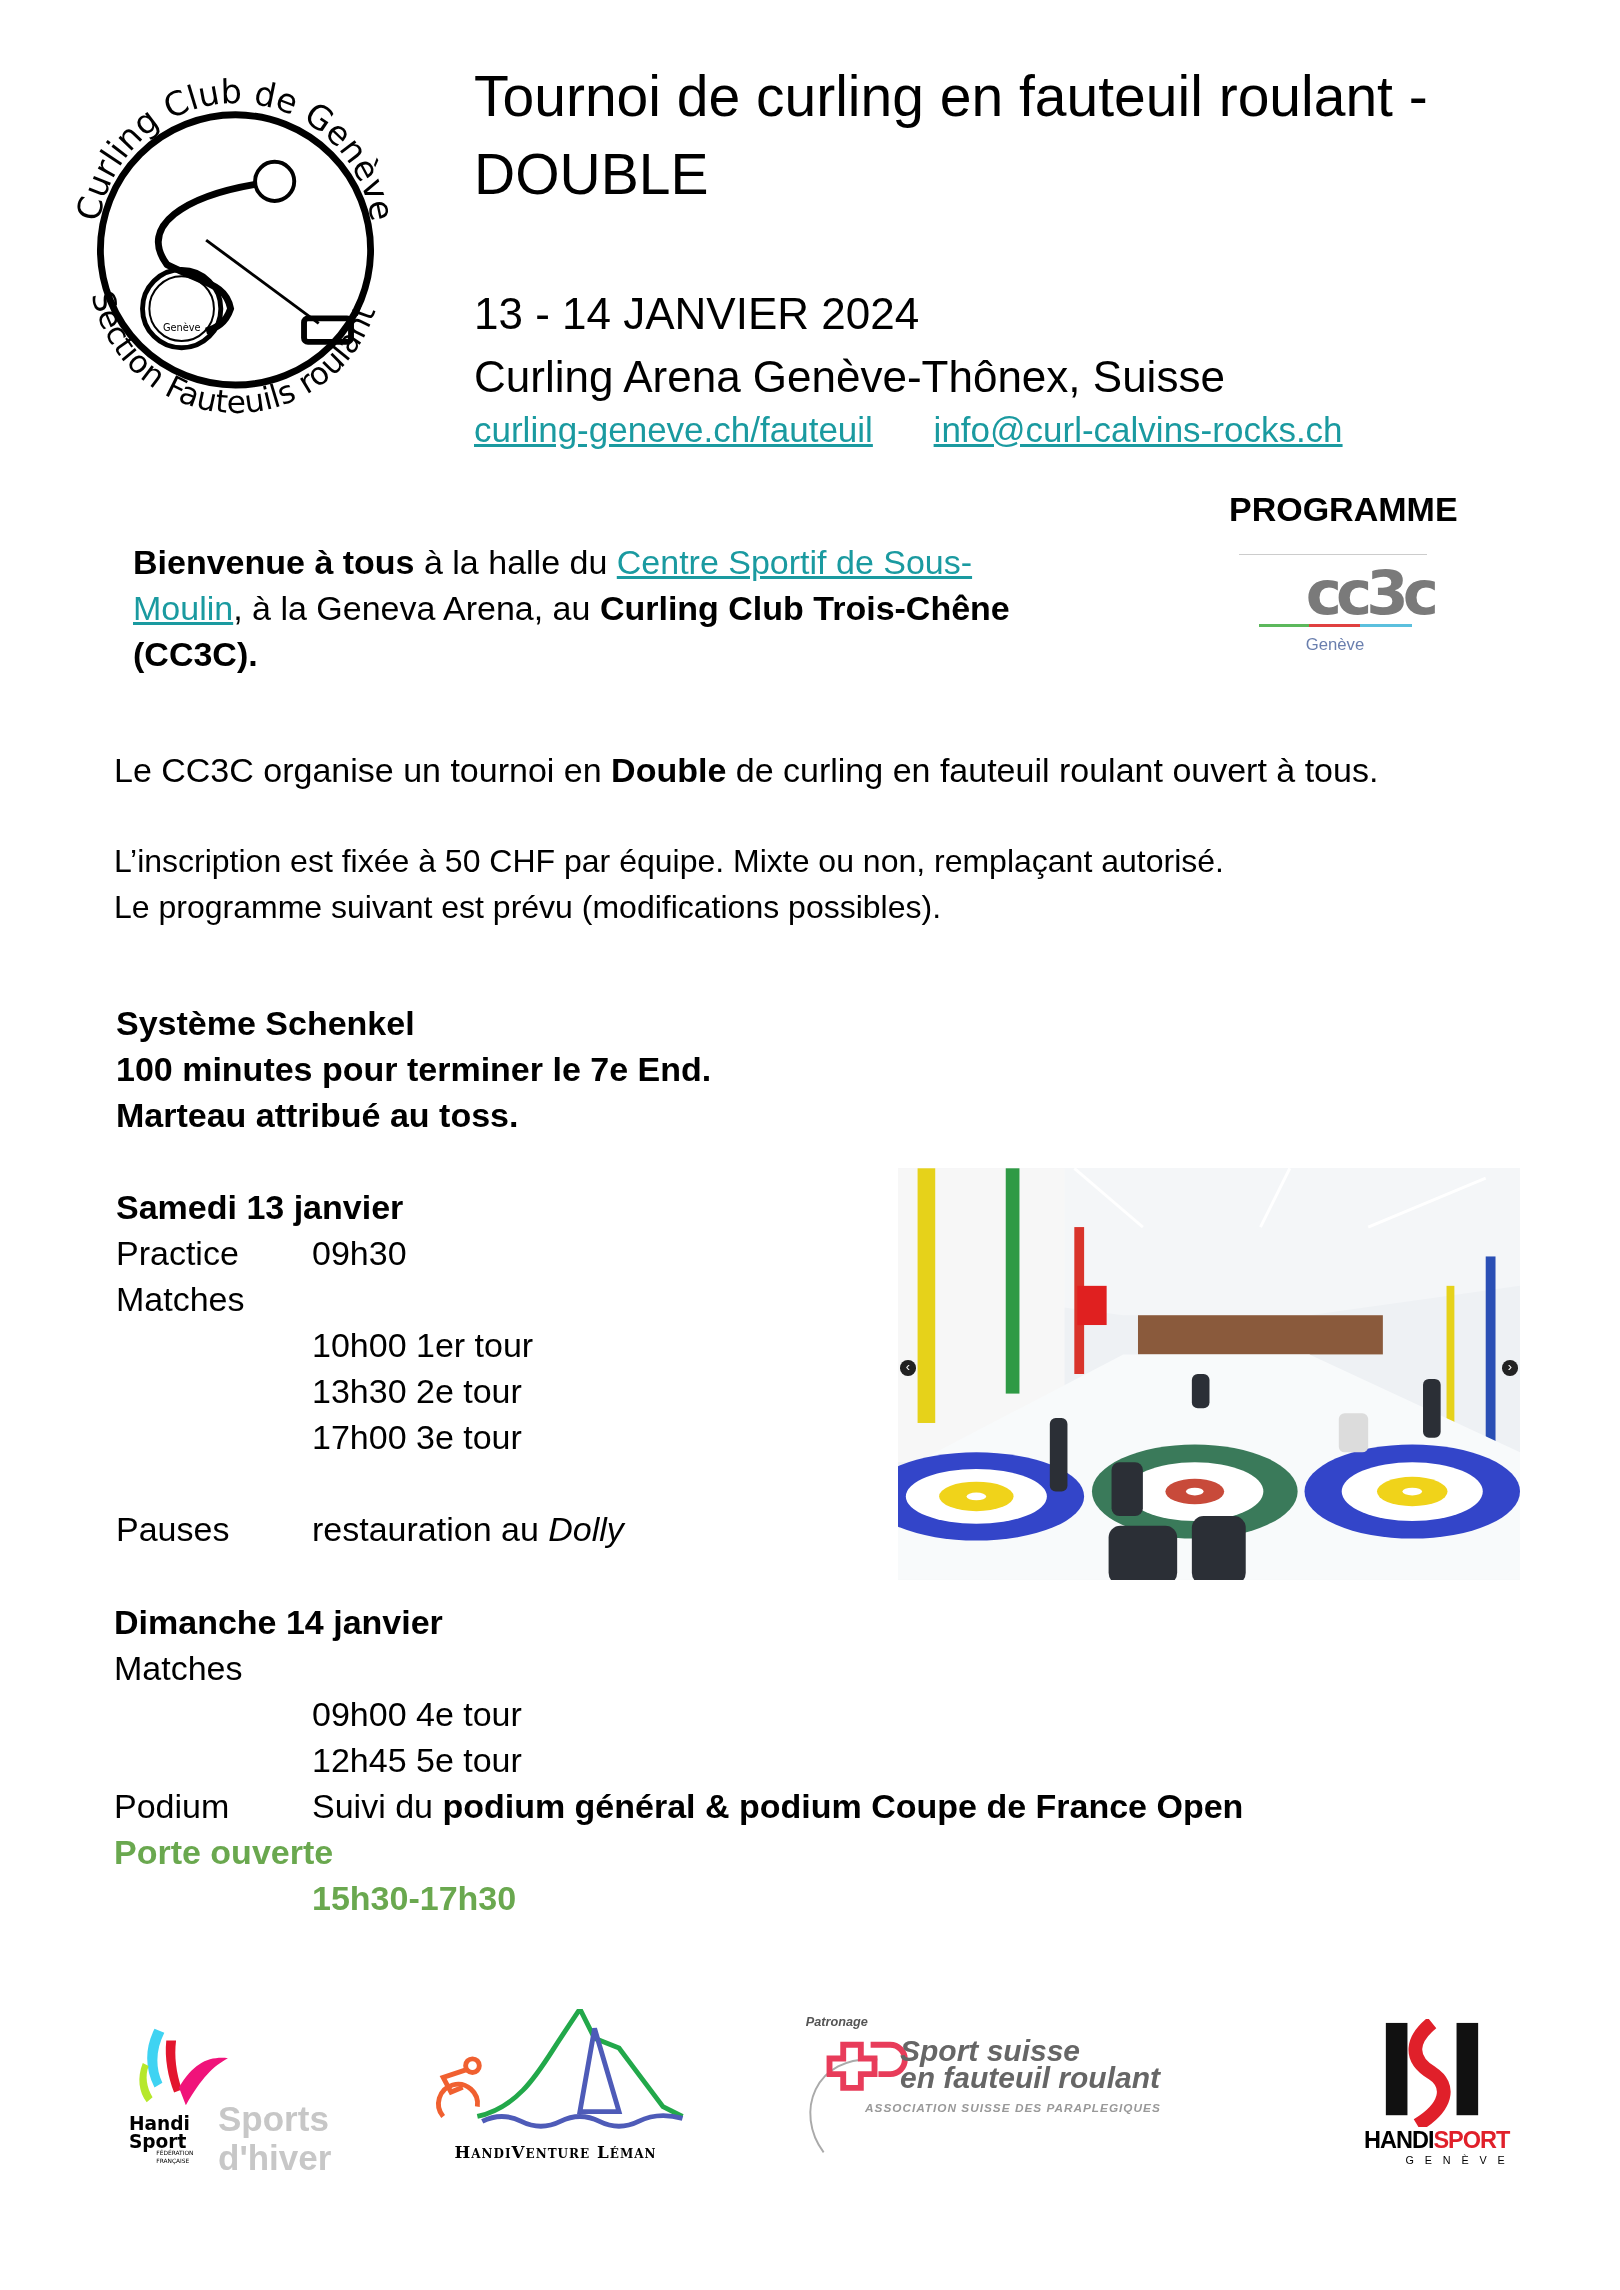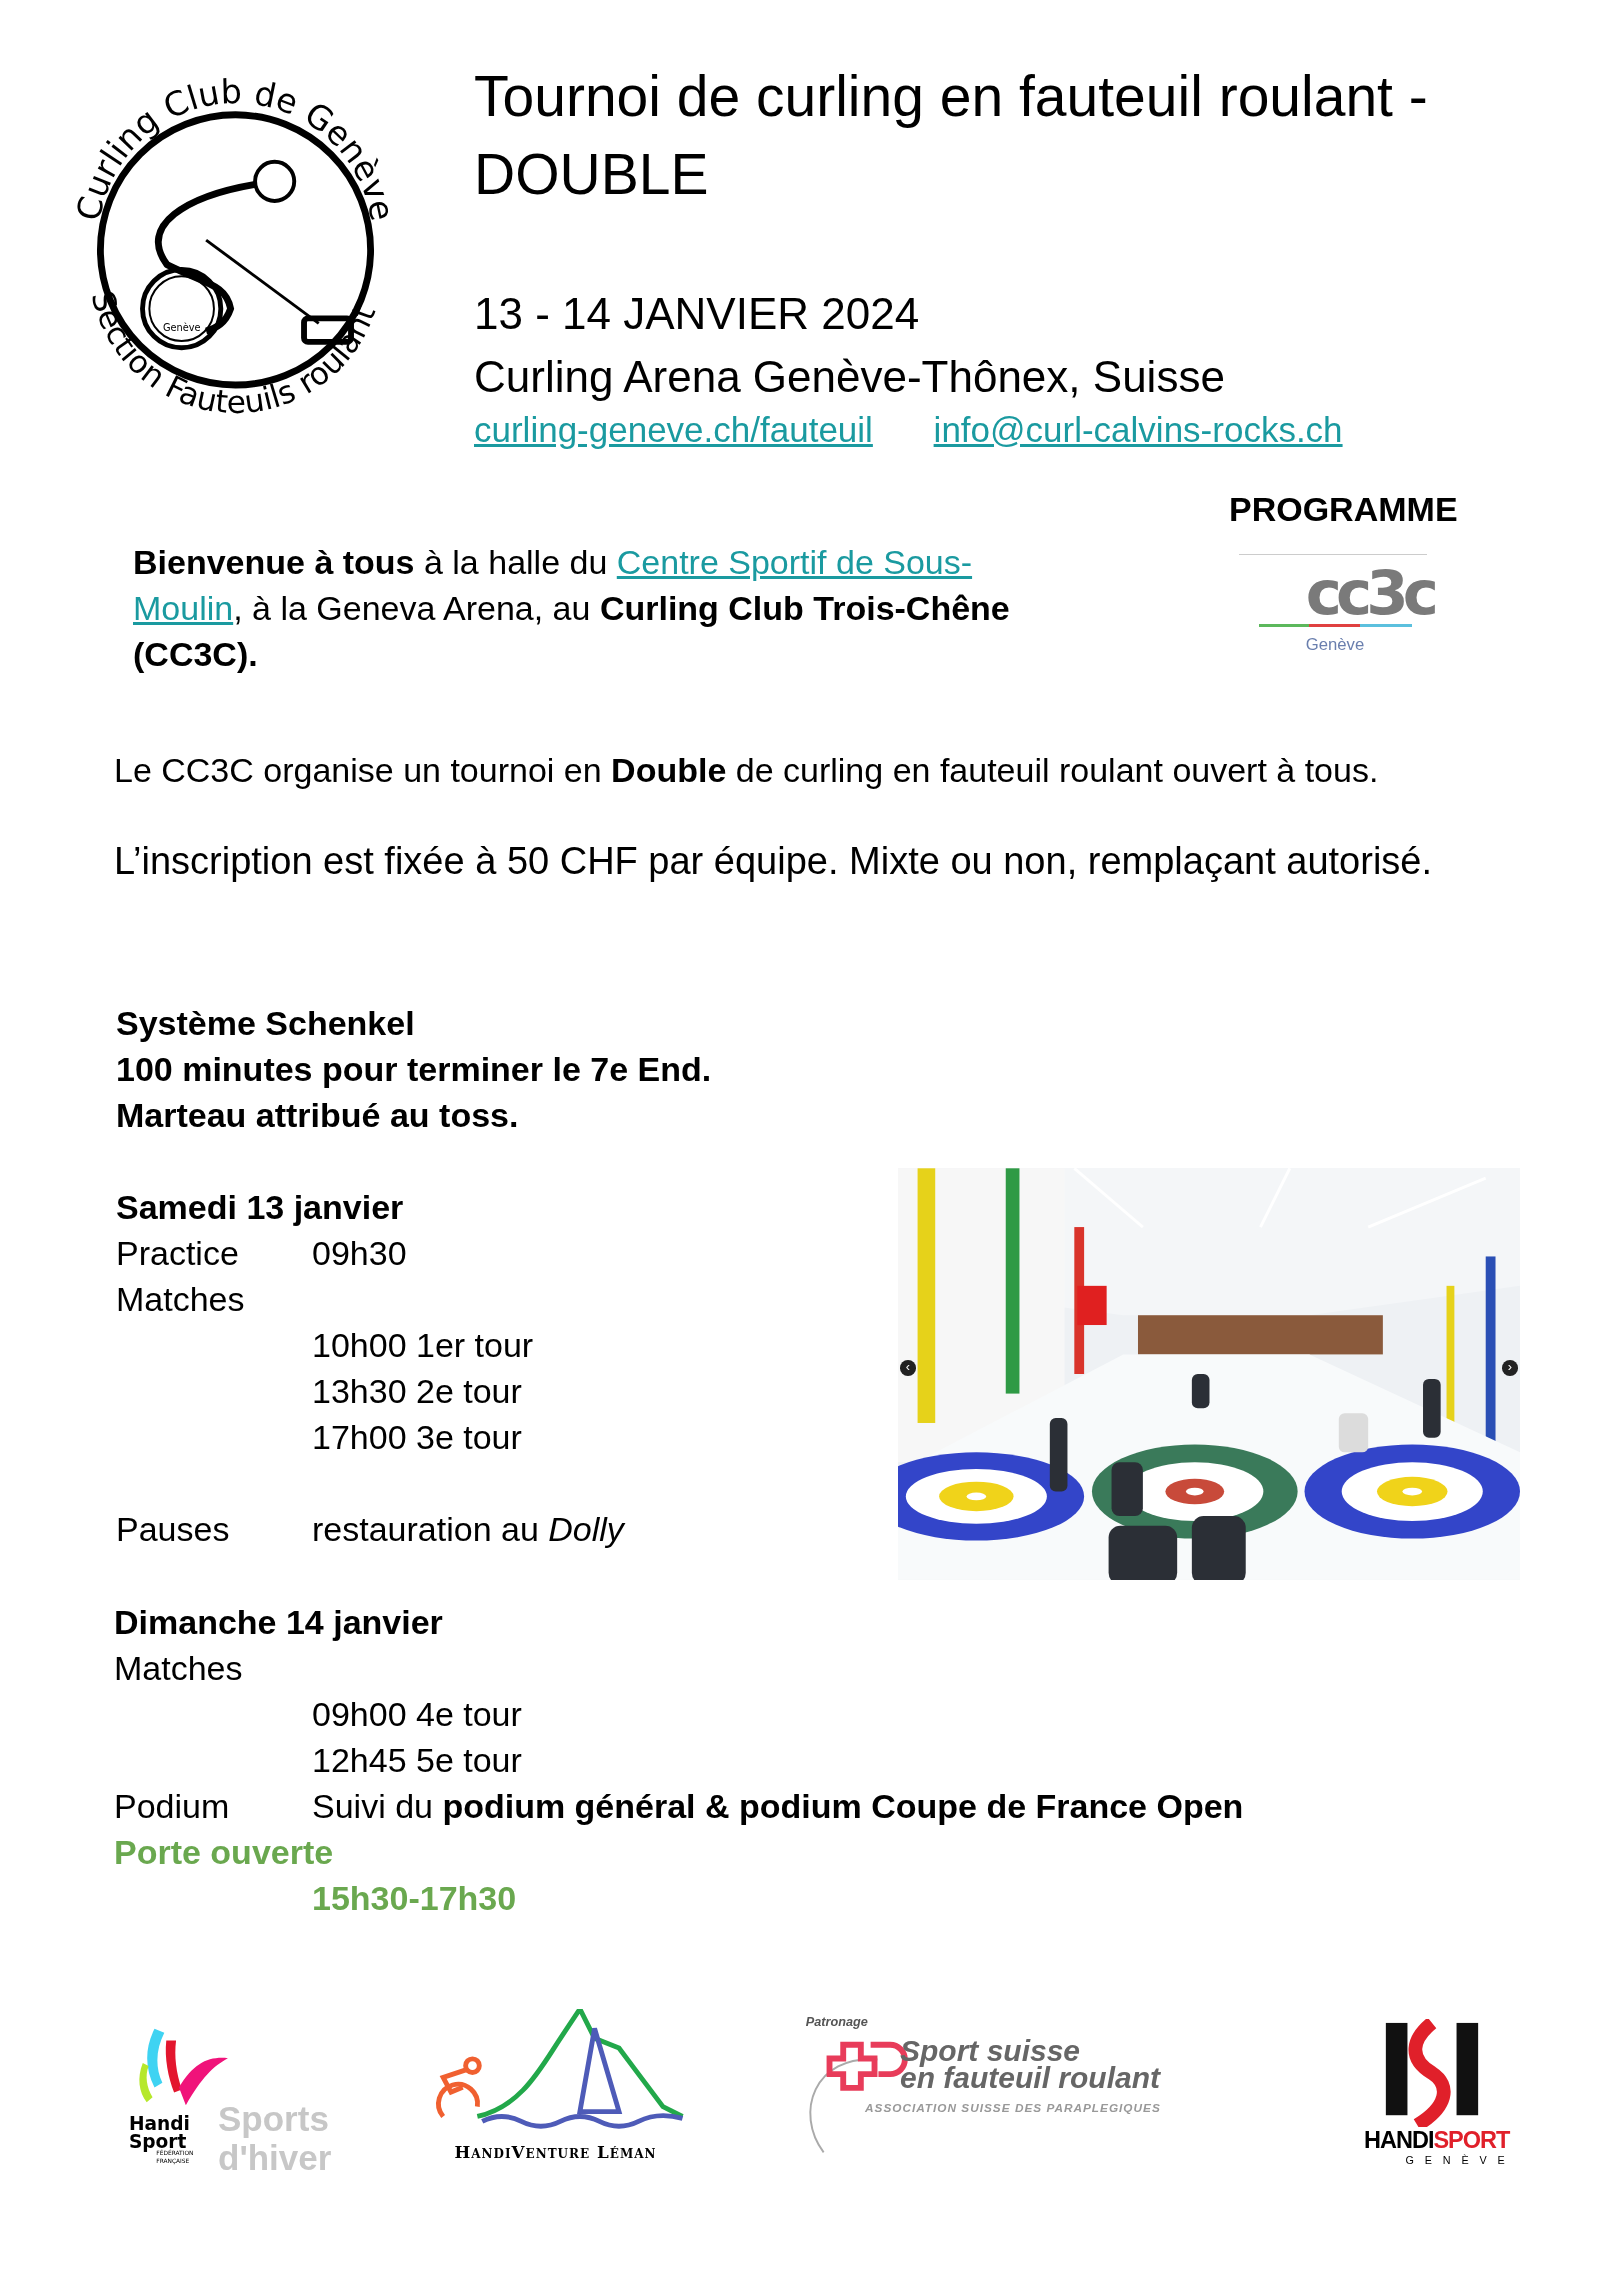--- a/index.html
+++ b/index.html
@@ -8,21 +8,21 @@
   .abs { position:absolute; }
   a, .link { color:#1a9aa0; text-decoration:underline; text-decoration-color:#1a9aa0; }
   .title { left:474px; top:57px; font-size:57px; line-height:78px; width:1127px; }
   .dates { left:474px; top:284px; font-size:44px; line-height:59px; }
   .venue { left:474px; top:347px; font-size:44px; line-height:59px; }
   .links { left:474px; top:408px; font-size:35px; line-height:43px; }
   .links a { margin-right:51px; }
   .programme { left:1229px; top:490px; font-size:34px; font-weight:bold; }
   .welcome { left:133px; top:539px; width:882px; font-size:34px; line-height:46px; }
   .p1 { left:114px; top:747px; font-size:34px; line-height:46px; }
-  .p2 { left:114px; top:838px; font-size:38px; line-height:46px; }
+  .p2 { left:114px; top:838px; font-size:32px; line-height:46px; }
   .rules { left:116px; top:1000px; font-size:34px; line-height:46px; font-weight:bold; }
   .sched { left:116px; font-size:34px; line-height:46px; }
   .row { position:absolute; left:0; white-space:nowrap; }
   .col2 { position:absolute; left:196px; white-space:nowrap; }
   .bold { font-weight:bold; }
   .green { color:#6aa84f; font-weight:bold; }
   .photo { left:898px; top:1168px; width:622px; height:412px; overflow:hidden; }
   .softpeelr { left:935px; top:1666px; font-size:34px; line-height:46px; }
   .logo-svg { position:absolute; }
 </style>
@@ -70,20 +70,21 @@
 
 <div class="abs welcome">
   <b>Bienvenue à tous</b><span> à la halle du </span><a>Centre Sportif de Sous-Moulin</a><span>, à la Geneva Arena, au </span><b>Curling Club Trois-Chêne (CC3C).</b>
 </div>
 
 <div class="abs p1">
   <span>Le CC3C organise un tournoi en </span><b>Double</b><span> de curling en fauteuil roulant ouvert à tous.</span>
 </div>
 <div class="abs p2">
   <div>L’inscription est fixée à 50 CHF par équipe. Mixte ou non, remplaçant autorisé.</div>
+  <div>Le programme suivant est prévu (modifications possibles).</div>
 </div>
 
 <div class="abs rules">
   <div>Système Schenkel</div>
   <div>100 minutes pour terminer le 7e End.</div>
   <div>Marteau attribué au toss.</div>
 </div>
 
 <div class="abs sched" style="top:1184px;width:784px;height:392px;">
   <div class="row bold" style="top:0">Samedi 13 janvier</div>

